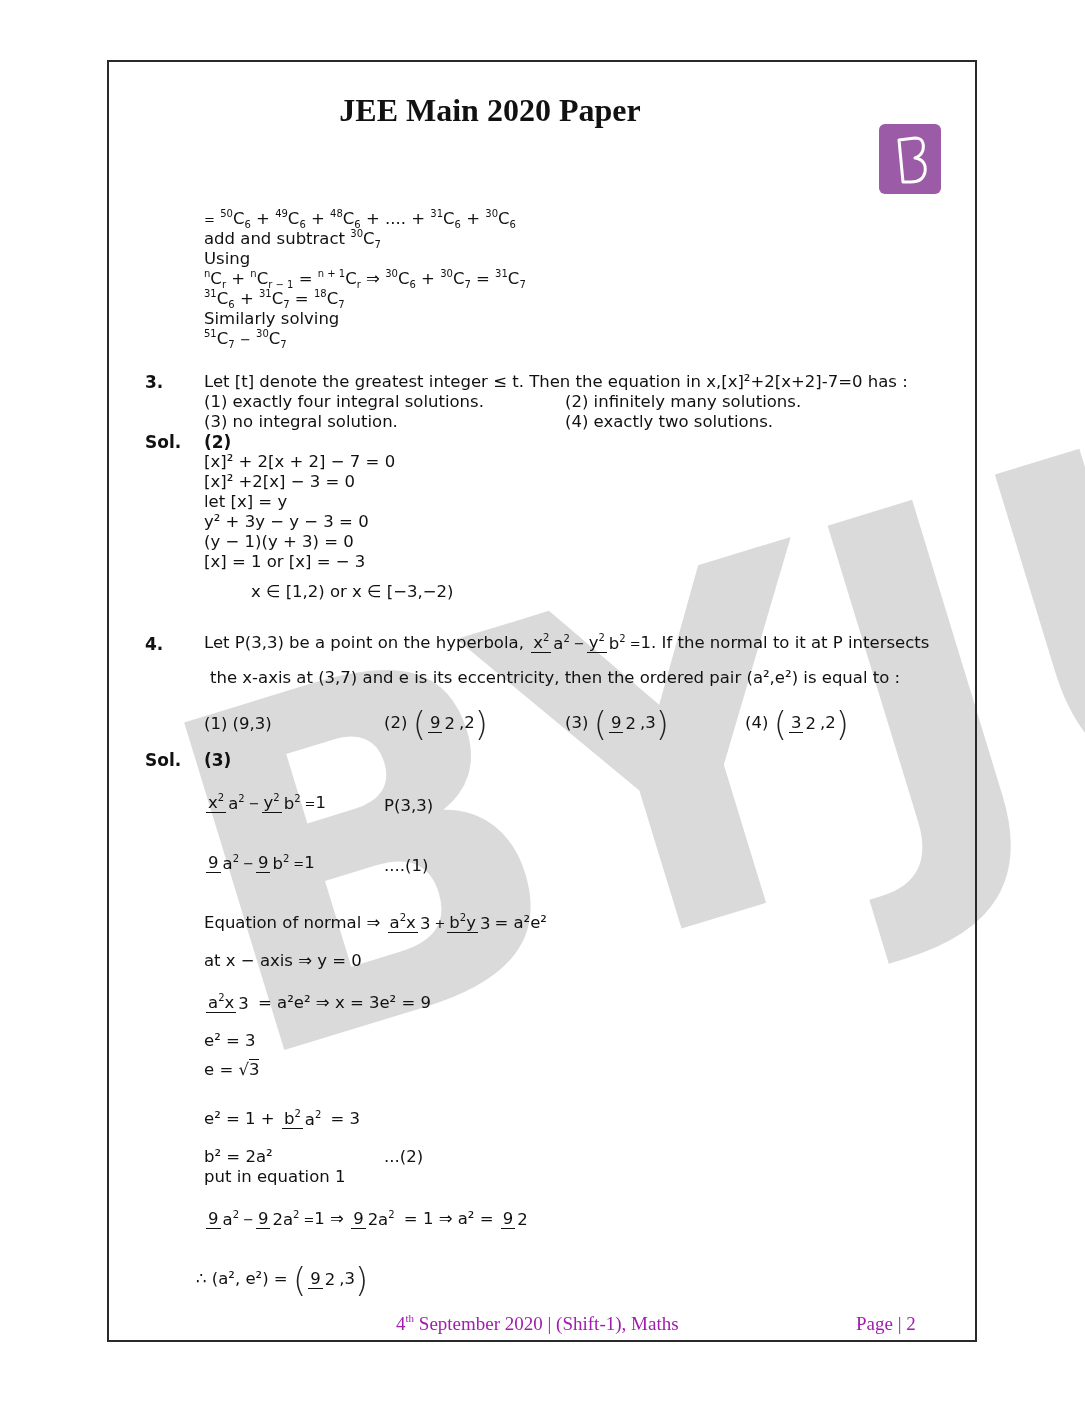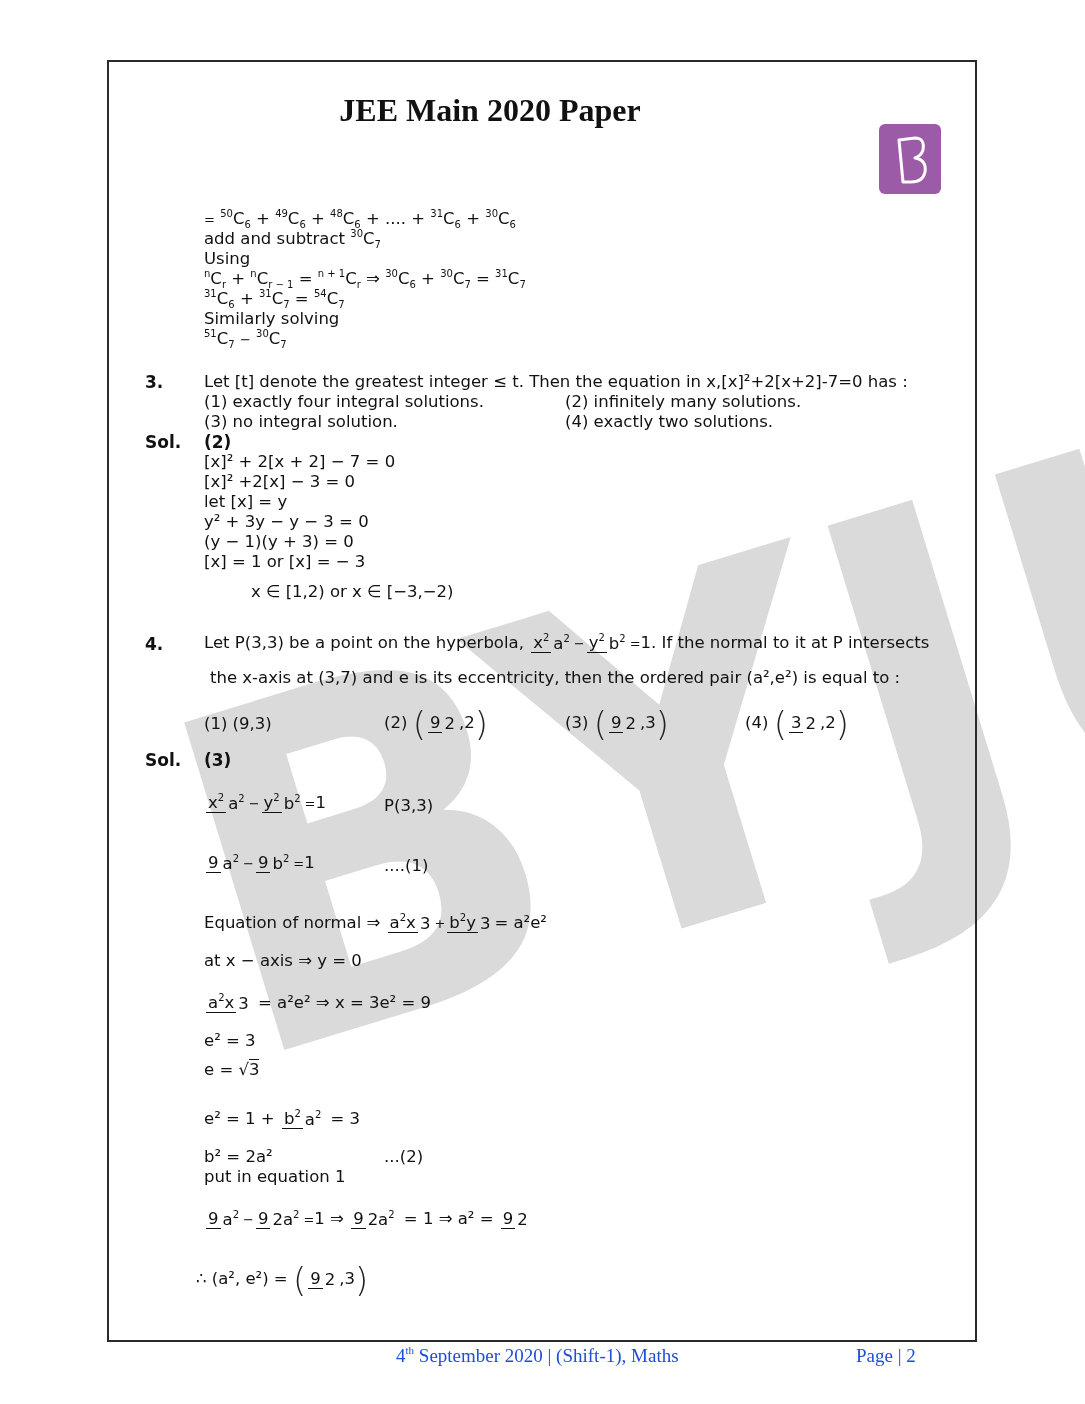--- a/index.html
+++ b/index.html
@@ -14,21 +14,21 @@
           background:#9b5ba6; }
   .abs { position:absolute; white-space:nowrap; font-size:16.5px; line-height:20px;text-align:right; }
   .qnum { font-weight:bold; font-size:17px; }
   sup { font-size:10px; vertical-align:7px; line-height:0; }
   sub { font-size:10px; vertical-align:-4px; line-height:0; }
   .frac { display:inline-flex; flex-direction:row; align-items:center; vertical-align:middle;
           margin:0 2px; line-height:18px; }
   .frac .num { border-bottom:1px solid #111; padding:0 2px; }
   .frac .den { padding:0 2px; }
   .big-paren { font-size:34px; font-weight:100; vertical-align:middle; line-height:1; color:#222; }
-  .footer { position:absolute; top:1313px; font-family:"Liberation Serif", serif; font-size:19px; color:#1d4ed8;margin-top:32px; }
+  .footer { position:absolute; top:1313px; font-family:"Liberation Serif", serif; font-size:19px; color:#a21caf; }
   .small { font-size:13px; }
 </style>
 </head>
 <body>
 
 <svg class="watermark" viewBox="0 0 1085 1404">
   <g fill="#d9d9d9" transform="rotate(-17 540 700)">
     <text x="150" y="960" font-family="DejaVu Sans, sans-serif" font-weight="bold" font-size="470" fill="#dadada">BYJU'S</text>
   </g>
 </svg>
@@ -45,21 +45,21 @@
 
 <div class="abs" style="left:204px; top:209px;">
   <span class="small">=</span> <sup>50</sup>C<sub>6</sub> + <sup>49</sup>C<sub>6</sub> + <sup>48</sup>C<sub>6</sub> + .... + <sup>31</sup>C<sub>6</sub> + <sup>30</sup>C<sub>6</sub>
 </div>
 <div class="abs" style="left:204px; top:229px;">add and subtract <sup>30</sup>C<sub>7</sub></div>
 <div class="abs" style="left:204px; top:249px;">Using</div>
 <div class="abs" style="left:204px; top:269px;">
   <sup>n</sup>C<sub>r</sub> + <sup>n</sup>C<sub>r − 1</sub> = <sup>n + 1</sup>C<sub>r</sub> ⇒ <sup>30</sup>C<sub>6</sub> + <sup>30</sup>C<sub>7</sub> = <sup>31</sup>C<sub>7</sub>
 </div>
 <div class="abs" style="left:204px; top:289px;">
-  <sup>31</sup>C<sub>6</sub> + <sup>31</sup>C<sub>7</sub> = <sup>54</sup>C<sub>7</sub>
+  <sup>31</sup>C<sub>6</sub> + <sup>31</sup>C<sub>7</sub> = <sup>18</sup>C<sub>7</sub>
 </div>
 <div class="abs" style="left:204px; top:309px;">Similarly solving</div>
 <div class="abs" style="left:204px; top:329px;">
   <sup>51</sup>C<sub>7</sub> <span class="small">−</span> <sup>30</sup>C<sub>7</sub>
 </div>
 
 <div class="abs qnum" style="left:145px; top:372px;">3.</div>
 <div class="abs" style="left:204px; top:372px;">Let [t] denote the greatest integer ≤ t. Then the equation in x,[x]²+2[x+2]-7=0 has :</div>
 <div class="abs" style="left:204px; top:392px;">(1) exactly four integral solutions.</div>
 <div class="abs" style="left:565px; top:392px;">(2) infinitely many solutions.</div>

